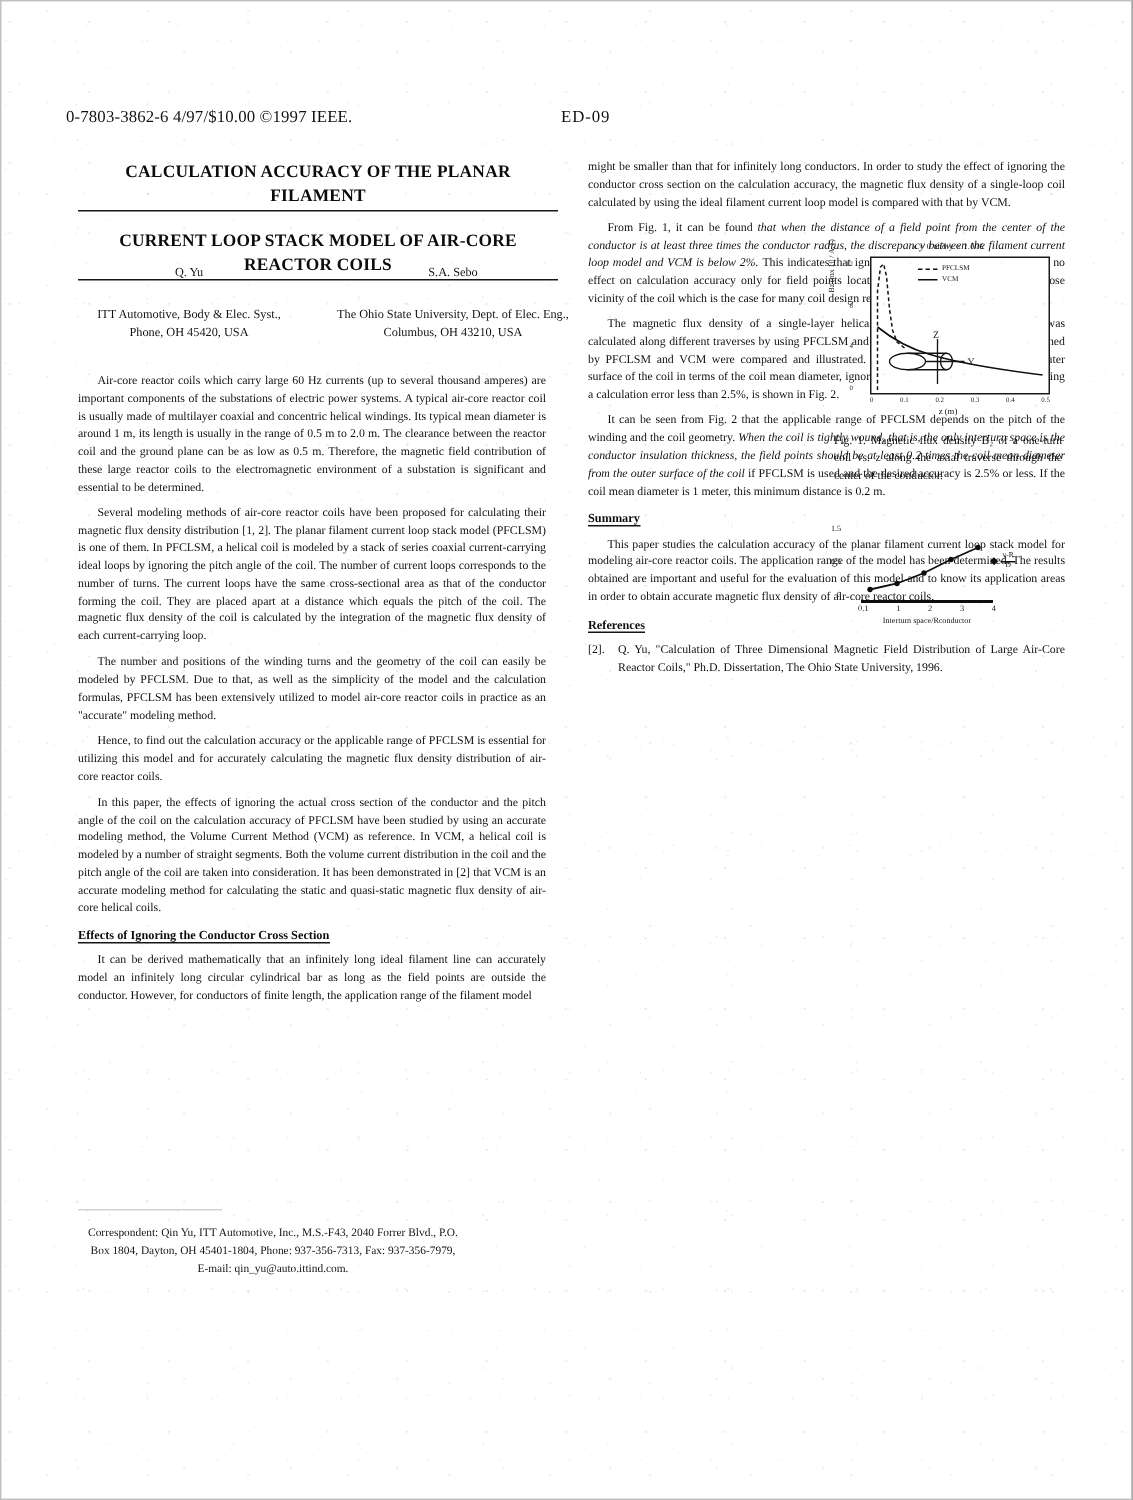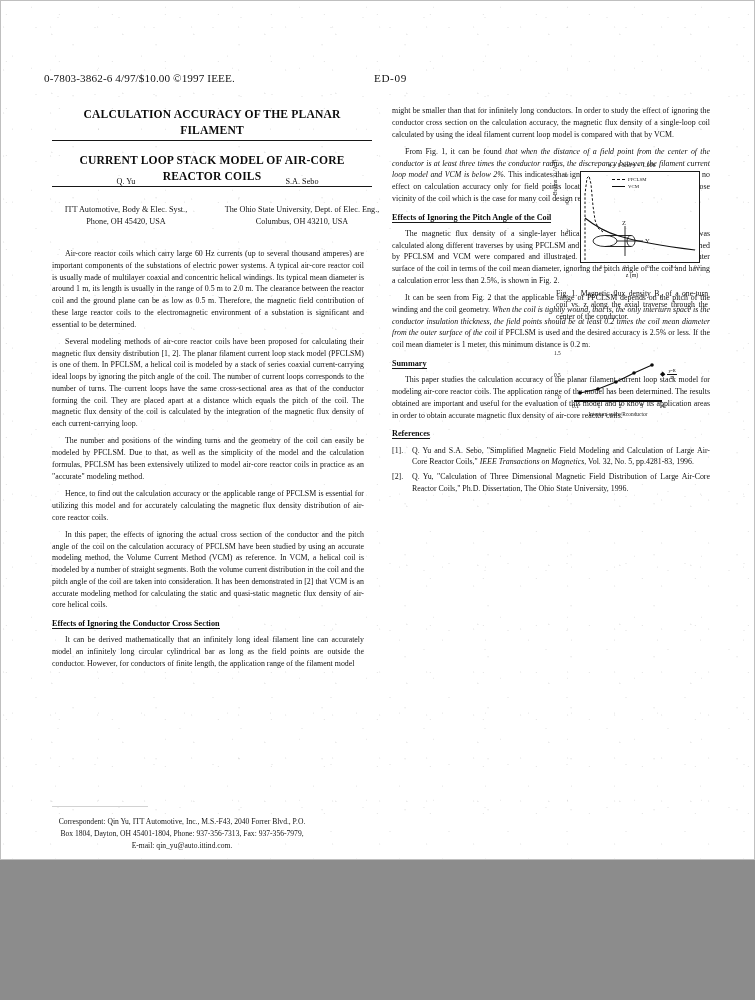--- a/index.html
+++ b/index.html
@@ -6,21 +6,21 @@
     margin: 0;
     padding: 0;
     background: #8c8c8c;
   }
   body {
     font-family: "Liberation Serif", serif;
   }
   .page {
     position: relative;
     width: 755px;
-    height: 860px;
+    height: 1000px;
     background: #ffffff;
     overflow: hidden;
     box-sizing: border-box;
     filter: contrast(1.04);
   }
   
   .scan-grain {
     position: absolute;
     inset: 0;
     pointer-events: none;
@@ -333,33 +333,29 @@
   </div>
 
   <div class="corresp-rule"></div>
   <div class="corresp">Correspondent: Qin Yu, ITT Automotive, Inc., M.S.-F43, 2040 Forrer Blvd., P.O. Box 1804, Dayton, OH 45401-1804, Phone: 937-356-7313, Fax: 937-356-7979, E-mail: qin_yu@auto.ittind.com.</div>
 
   <div class="col right">
     <p class="noind">might be smaller than that for infinitely long conductors. In order to study the effect of ignoring the conductor cross section on the calculation accuracy, the magnetic flux density of a single-loop coil calculated by using the ideal filament current loop model is compared with that by VCM.</p>
 
     <p><span>From Fig. 1, it can be found </span><em>that when the distance of a field point from the center of the conductor is at least three times the conductor radius, the discrepancy between the filament current loop model and VCM is below 2%. </em><span>This indicates that ignoring the conductor cross section has no effect on calculation accuracy only for field points located inside the conductor or in the close vicinity of the coil which is the case for many coil design related problems</span></p>
 
-    <h3><span>Effects of Ignoring the Pitch Angle of the Coil</span></h3>
     <p>The magnetic flux density of a single-layer helical coil with different pitch values was calculated along different traverses by using PFCLSM and VCM, respectively. The results obtained by PFCLSM and VCM were compared and illustrated. The minimum distance from the outer surface of the coil in terms of the coil mean diameter, ignoring the pitch angle of the coil and having a calculation error less than 2.5%, is shown in Fig. 2.</p>
 
     <p><span>It can be seen from Fig. 2 that the applicable range of PFCLSM depends on the pitch of the winding and the coil geometry. </span><em>When the coil is tightly wound, that is, the only interturn space is the conductor insulation thickness, the field points should be at least 0.2 times the coil mean diameter from the outer surface of the coil </em><span>if PFCLSM is used and the desired accuracy is 2.5% or less. If the coil mean diameter is 1 meter, this minimum distance is 0.2 m.</span></p>
 
     <h3><span>Summary</span></h3>
     <p>This paper studies the calculation accuracy of the planar filament current loop stack model for modeling air-core reactor coils. The application range of the model has been determined. The results obtained are important and useful for the evaluation of this model and to know its application areas in order to obtain accurate magnetic flux density of air-core reactor coils.</p>
 
     <h3><span>References</span></h3>
 
-    <p class="noind" style="text-indent:0;padding-left:20px;margin-bottom:3px;">
-      <span style="margin-left:-20px;display:inline-block;width:20px;">[1].</span><span>Q. Yu and S.A. Sebo, "Simplified Magnetic Field Modeling and Calculation of Large Air-Core Reactor Coils," </span><em>IEEE Transactions on Magnetics</em><span>, Vol. 32, No. 5, pp.4281-83, 1996.</span>
-    </p>
 
     <p class="noind" style="text-indent:0;padding-left:20px;">
       <span style="margin-left:-20px;display:inline-block;width:20px;">[2].</span><span>Q. Yu, "Calculation of Three Dimensional Magnetic Field Distribution of Large Air-Core Reactor Coils," Ph.D. Dissertation, The Ohio State University, 1996.</span>
     </p>
   </div>
 
   <div class="fig" id="fig1">
     <div class="f1-title">x = 0 and y = 1.006</div>
     <div class="f1-box">
 

